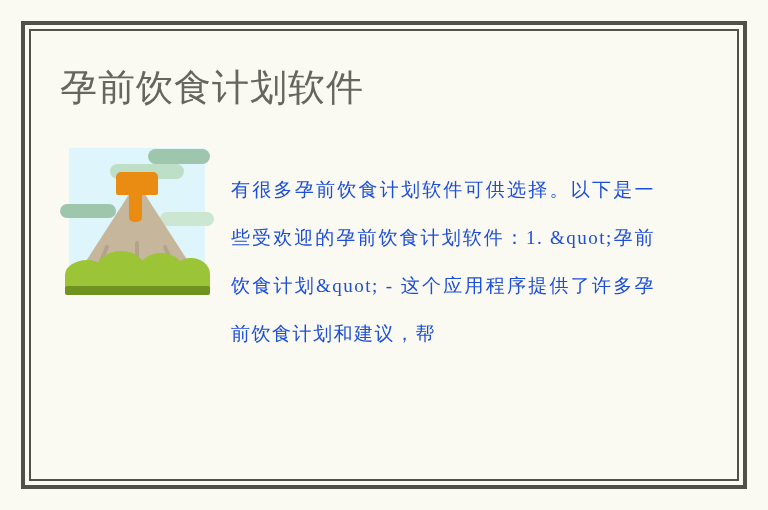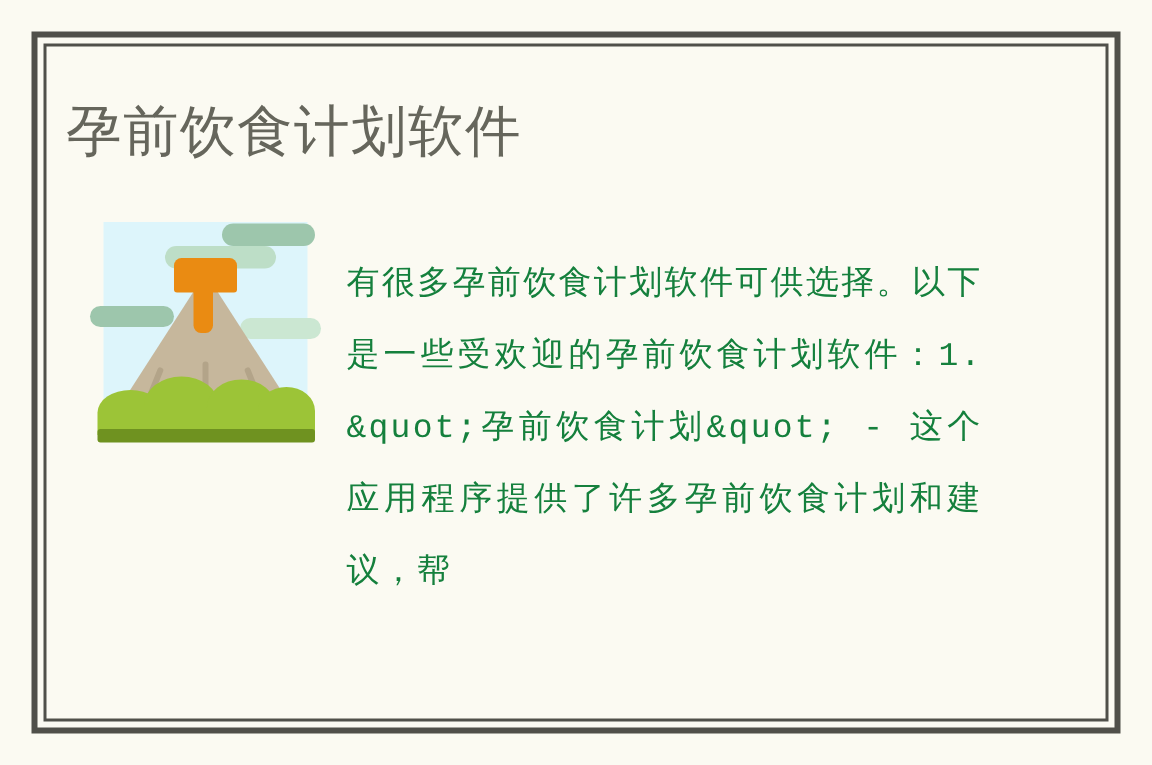--- a/index.html
+++ b/index.html
@@ -37,21 +37,21 @@
     top: 29px;
     width: 710px;
     height: 452px;
     border: 2px solid #50504a;
     box-sizing: border-box;
   }
 
   
   .title {
     position: absolute;
-    left: 44px;
+    left: 60px;
     top: 63px;
     font-size: 37px;
     line-height: 50px;
     color: #66665c;
     letter-spacing: 1px;
     font-family: "Liberation Sans", "DejaVu Sans", sans-serif;
     white-space: nowrap;
   }
 
   
@@ -134,24 +134,24 @@
     background: #6f9220;
     border-radius: 2px;
   }
 
   
   .body-text {
     position: absolute;
     left: 231px;
     top: 166px;
     width: 424px;
-    font-family: Liberation Mono, monospace;
-    font-size: 22px;
+    font-family: Liberation Serif, serif;
+    font-size: 19px;
     line-height: 48px;
-    color: #15803d;
+    color: #1d4ed8;
     letter-spacing: 1.5px;
     text-align: justify;
     word-break: break-all;
   }
 </style>
 </head>
 <body>
 
 <div id="page">
 

